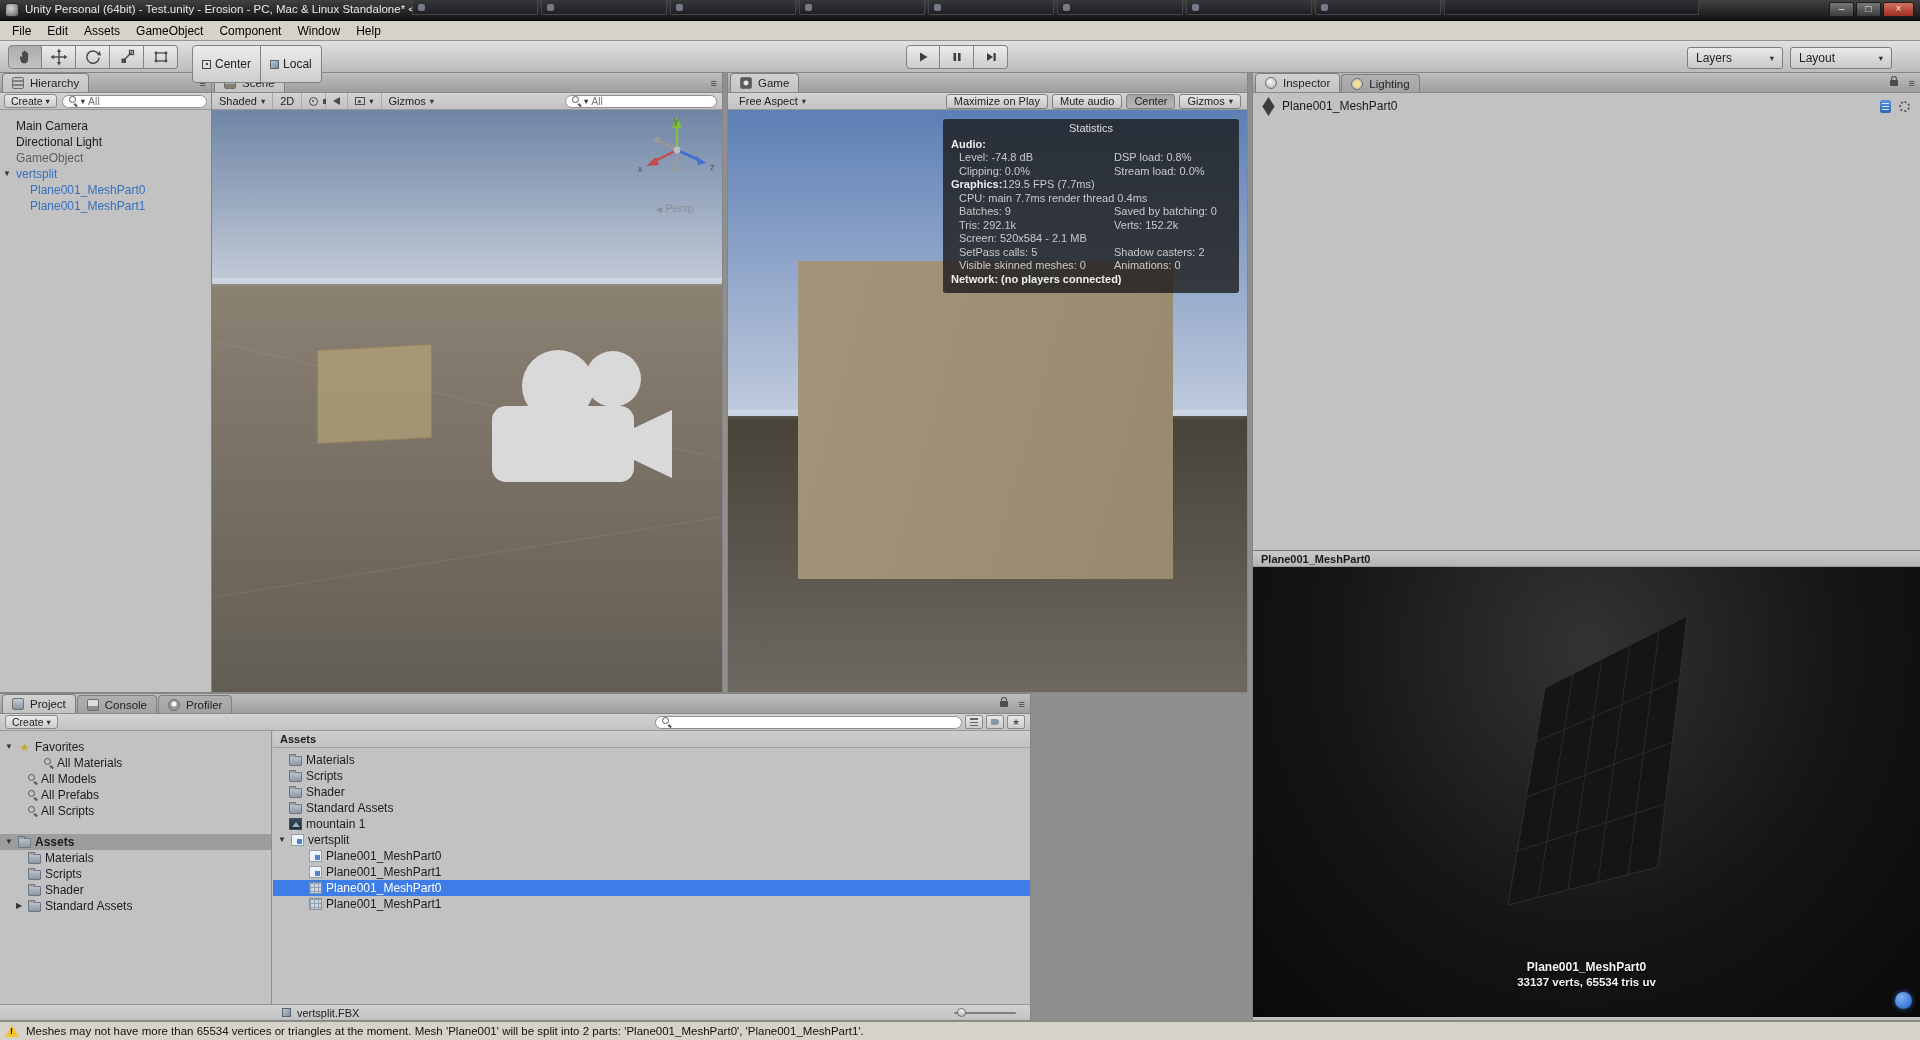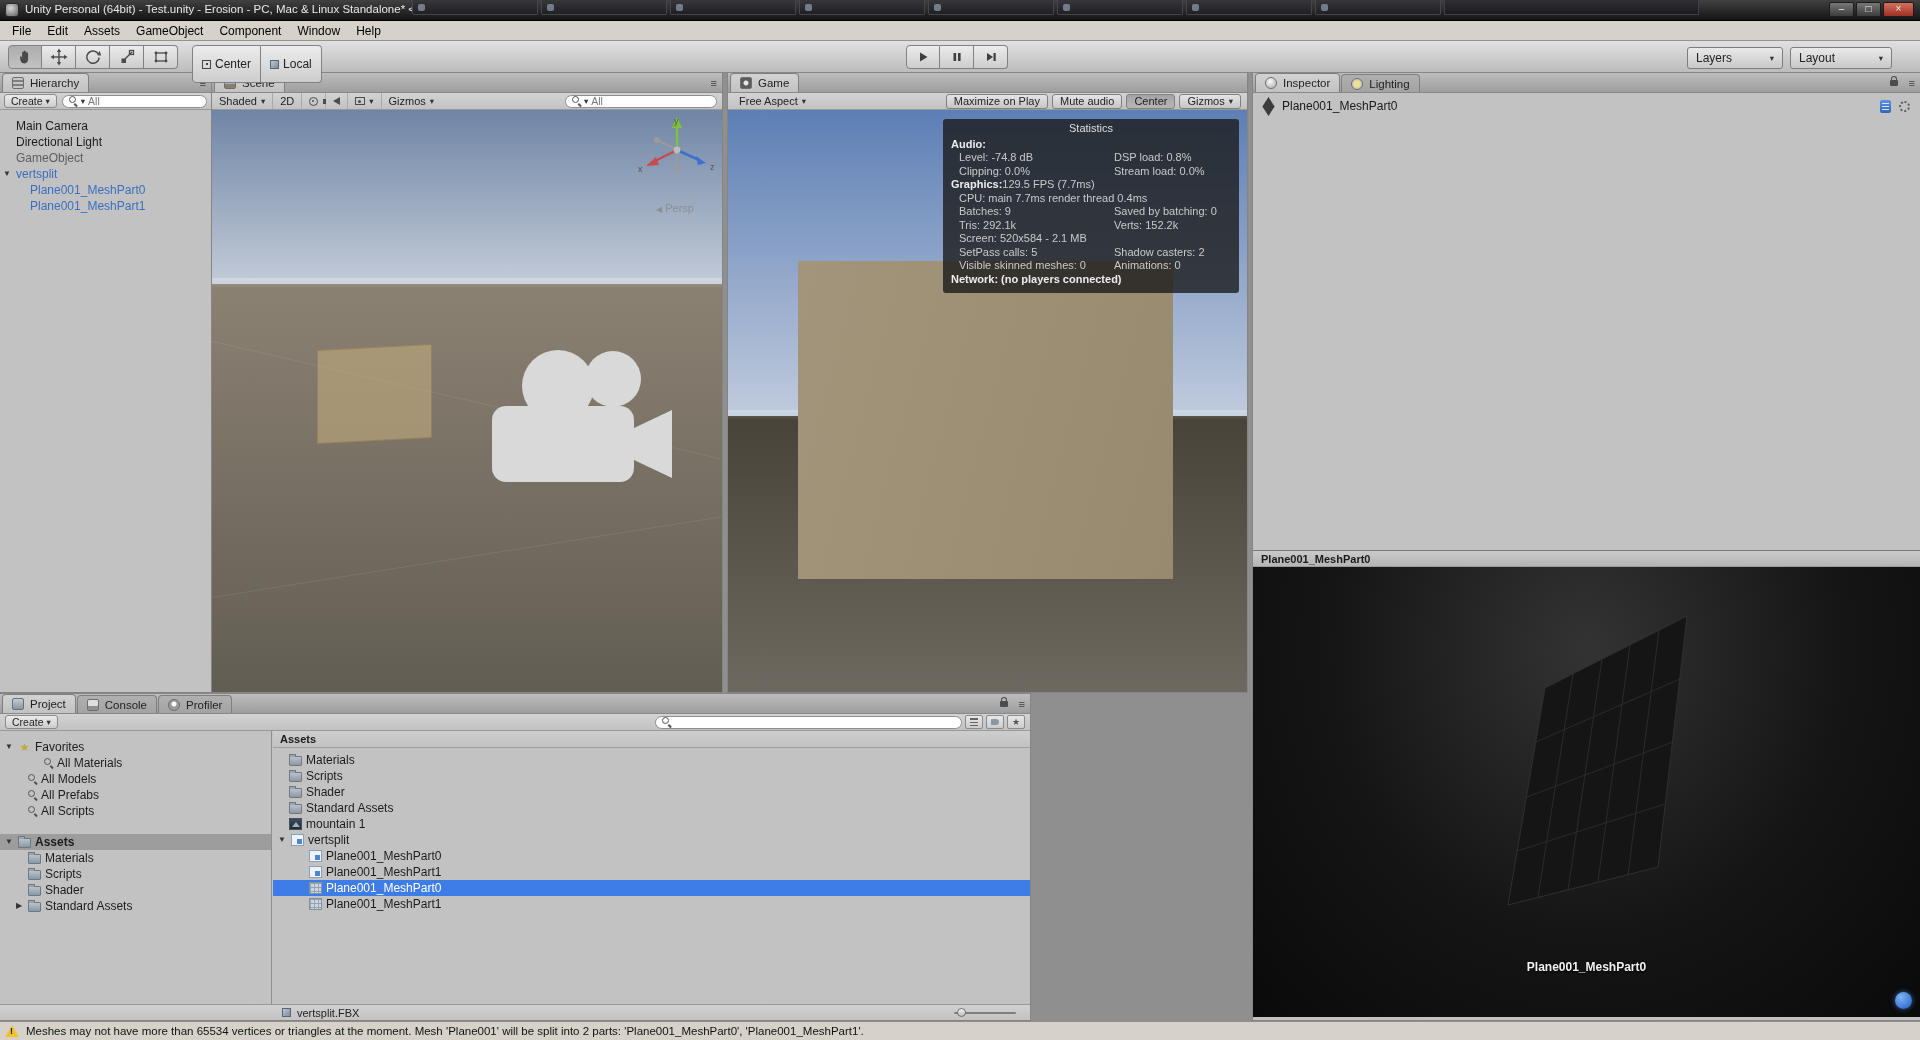--- a/index.html
+++ b/index.html
@@ -483,20 +483,21 @@
           <line x1="349" y1="92" x2="315" y2="323"></line>
           <line x1="377" y1="78" x2="345" y2="315"></line>
           <line x1="406" y1="63" x2="375" y2="308"></line>
           <line x1="283" y1="175" x2="427" y2="112"></line>
           <line x1="274" y1="230" x2="420" y2="175"></line>
           <line x1="264" y1="284" x2="412" y2="237"></line>
         </g>
       </svg>
       <div class="pv-caption">
         <div class="pv-name">Plane001_MeshPart0</div>
+        <div class="pv-info">33137 verts, 65534 tris  uv</div>
       </div>
       <div class="pv-sphere"></div>
     </div>
   </div>
 
   <div class="panel" style="left:0;top:694px;width:1030px;height:326px">
     <div class="tabbar">
       <div class="tab active">
         <span class="ticon ti-proj"></span>
         <span>Project</span>

